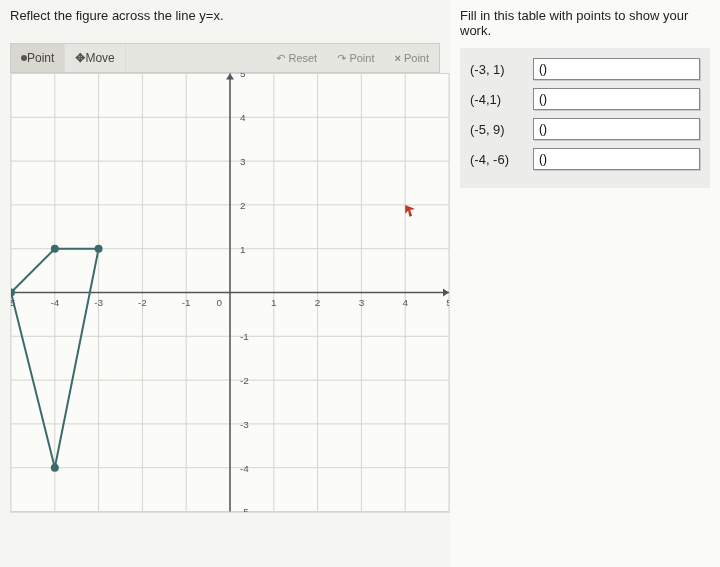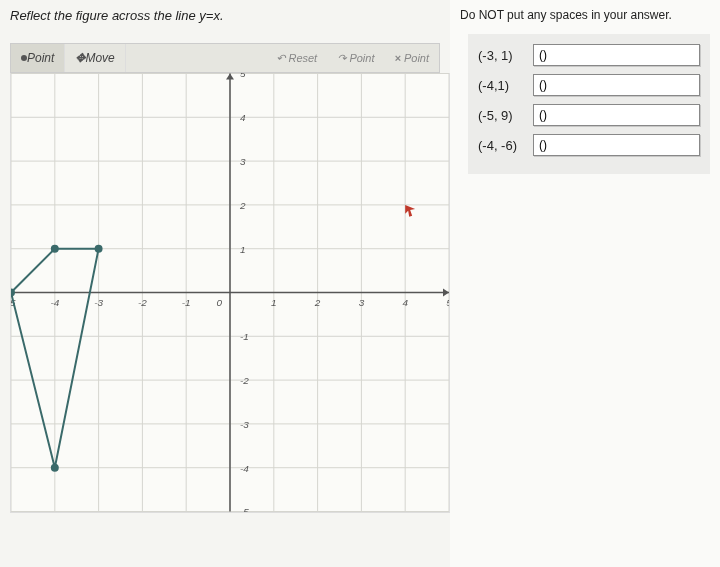--- a/index.html
+++ b/index.html
@@ -14,21 +14,20 @@
 }
 .container {
   display: flex;
   width: 100%;
   height: 100%;
 }
 .left-panel {
   flex: 1;
   padding: 8px 10px;
   min-width: 0;
-  font-style: italic;
 }
 .right-panel {
   width: 270px;
   padding: 8px 10px;
   background: #fafaf8;
 }
 .question-text {
   font-size: 13px;
   color: #222;
   margin-bottom: 20px;
@@ -93,21 +92,20 @@
   color: #222;
 }
 .right-sub {
   font-size: 12px;
   margin-bottom: 12px;
   color: #222;
 }
 .answer-panel {
   background: #ececea;
   padding: 10px;
-  margin-left: 8px;
 }
 .answer-row {
   display: flex;
   align-items: center;
   margin-bottom: 8px;
   gap: 8px;
 }
 .answer-label {
   width: 55px;
   font-size: 13px;
@@ -210,21 +208,21 @@
           <circle cx="88" cy="176" r="4" class="figure-point"></circle>
           <circle cx="44" cy="176" r="4" class="figure-point"></circle>
           <circle cx="0" cy="220" r="4" class="figure-point"></circle>
           <circle cx="44" cy="396" r="4" class="figure-point"></circle>
           <polygon points="396,132 406,136 401,137 403,143 400,144 399,138 396,141" class="cursor-arrow"></polygon>
         </svg>
     </div>
   </div>
 
   <div class="right-panel">
-    <div class="right-sub">Do NOT put any spaces in your answer.</div>
+    <div class="right-title">Fill in this table with points to show your work.</div>
     <div class="answer-panel">
       <div class="answer-row">
         <div class="answer-label">(-3, 1)</div>
         <input class="answer-input" type="text" value="()" style="">
       </div>
       <div class="answer-row">
         <div class="answer-label">(-4,1)</div>
         <input class="answer-input" type="text" value="()" style="">
       </div>
       <div class="answer-row">

